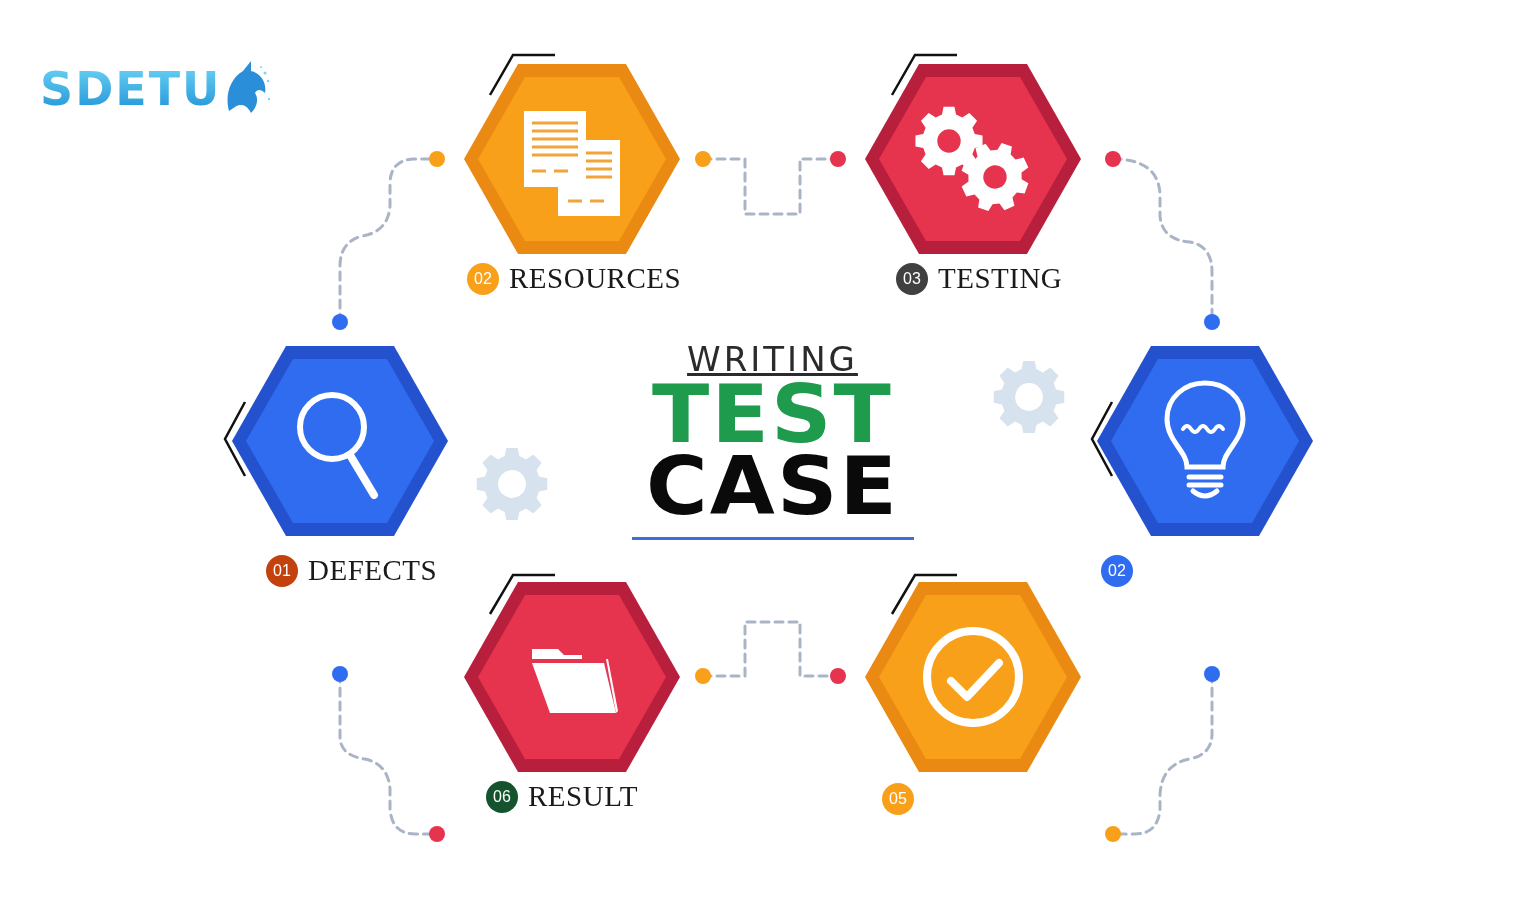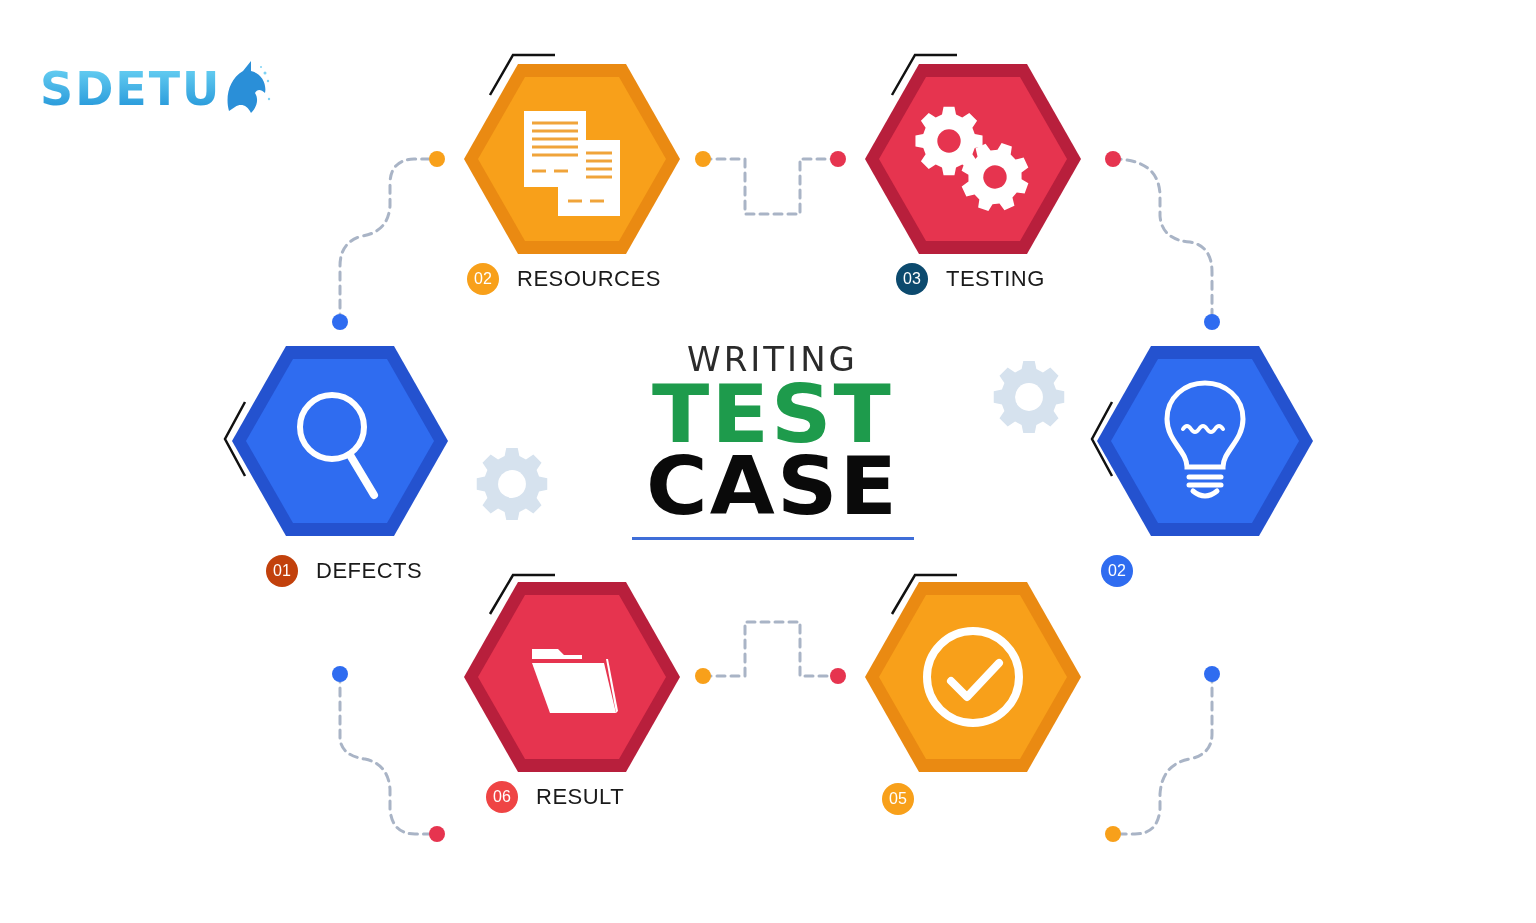--- a/index.html
+++ b/index.html
@@ -4,29 +4,29 @@
 <style>
   html, body { margin: 0; padding: 0; background: #ffffff; }
   body { width: 1536px; height: 923px; position: relative; overflow: hidden;
          font-family: "Liberation Sans", sans-serif; }
   .canvas { position: absolute; left: 0; top: 4px; width: 1423px; height: 923px; }
   svg.layer { position: absolute; left: 0; top: 0; }
   .logo { position: absolute; left: 40px; top: 55px; height: 60px; display: flex; align-items: center; }
   .logo-text { font-family: "DejaVu Sans", sans-serif; font-size: 46px; font-weight: bold;
                letter-spacing: 2px; background: linear-gradient(180deg,#6fd6f5,#1c8fd6);
                -webkit-background-clip: text; background-clip: text; color: transparent; }
-  .label { position: absolute; display: flex; align-items: flex-start; gap: 18px; }
+  .label { position: absolute; display: flex; align-items: flex-start; gap: 10px; }
   .badge { width: 32px; height: 32px; border-radius: 50%; color: #fff; font-size: 16px;
            display: flex; align-items: center; justify-content: center; flex: 0 0 32px;
            font-family: "Liberation Sans", sans-serif; margin-top: 0px; }
-  .label-text { font-family: Liberation Sans, sans-serif; font-size: 22px; color: #1a1a1a;
+  .label-text { font-family: Liberation Serif, serif; font-size: 29px; color: #1a1a1a;
                 line-height: 35px; letter-spacing: 0.5px; white-space: pre-line; margin-top: -2px; }
   .title-block { position: absolute; left: 630px; top: 335px; width: 285px; text-align: center; }
   .title-writing { font-family: "DejaVu Sans", sans-serif; font-size: 34px; color: #2b2b2b;
-                   letter-spacing: 3px; line-height: 40px; }
+                   letter-spacing: 3px; line-height: 40px; text-decoration: underline; }
   .title-test { font-family: "DejaVu Sans", sans-serif; font-weight: bold; font-size: 80px;
                 color: #1e9b4c; line-height: 72px; letter-spacing: 2px; transform: scaleX(1.05); }
   .title-case { font-family: "DejaVu Sans", sans-serif; font-weight: bold; font-size: 80px;
                 color: #0a0a0a; line-height: 72px; letter-spacing: 2px; transform: scaleX(1.05); }
   .title-underline { width: 282px; height: 3px; background: #3f6ed8; margin: 14px auto 0; }
 </style>
 </head>
 <body>
 
 <div class="canvas">
@@ -180,35 +180,35 @@
     <div class="title-case">CASE</div>
     <div class="title-underline"></div>
   </div>
 
   <div class="label" style="left:467px; top:259px;">
     <span class="badge" style="background:#f8a01a">02</span>
     <span class="label-text">RESOURCES</span>
   </div>
 
   <div class="label" style="left:896px; top:259px;">
-    <span class="badge" style="background:#0c4a6e">03</span>
+    <span class="badge" style="background:#404040">03</span>
     <span class="label-text">TESTING</span>
   </div>
 
   <div class="label" style="left:266px; top:551px;">
     <span class="badge" style="background:#c2410c">01</span>
     <span class="label-text">DEFECTS</span>
   </div>
 
   <div class="label" style="left:1101px; top:551px;">
     <span class="badge" style="background:#2f6cf0">02</span>
   </div>
 
   <div class="label" style="left:486px; top:777px;">
-    <span class="badge" style="background:#ef4444">06</span>
+    <span class="badge" style="background:#14532d">06</span>
     <span class="label-text">RESULT</span>
   </div>
 
   <div class="label" style="left:882px; top:779px;flex-direction:column;">
     <span class="badge" style="background:#f8a01a">05</span>
   </div>
 
 </div>
 
 </body></html>

